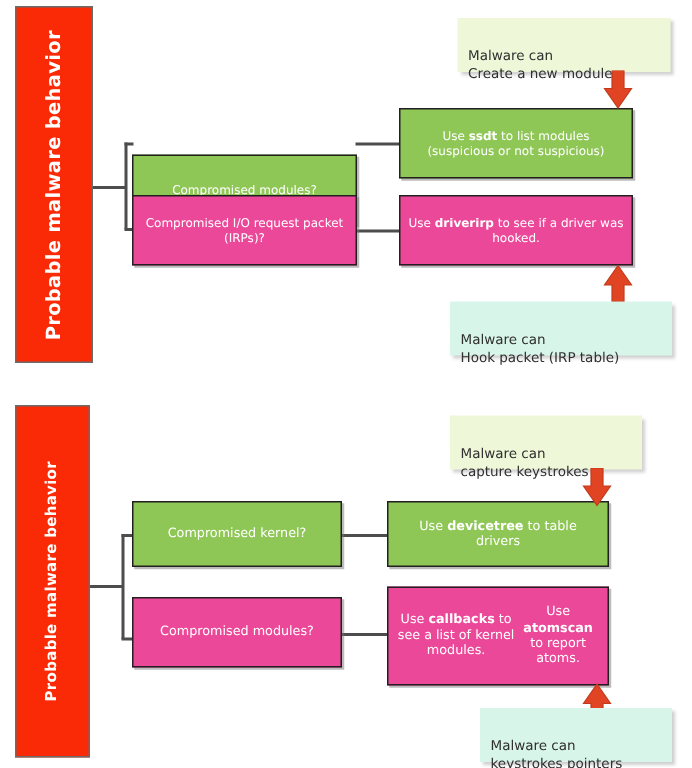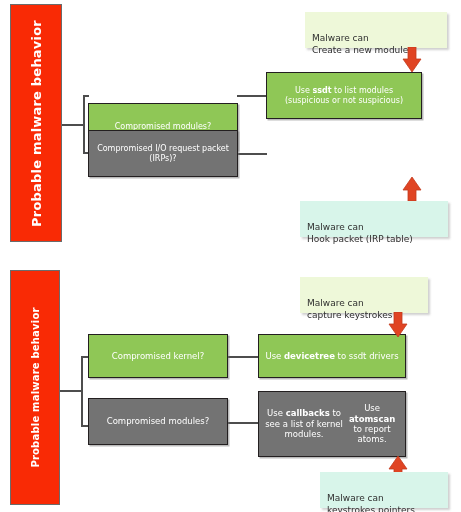--- a/index.html
+++ b/index.html
@@ -47,21 +47,21 @@
     display: flex;
     align-items: center;
     justify-content: center;
     text-align: center;
     color: #ffffff;
     line-height: 1.22;
     padding: 2px 5px;
     box-shadow: 1.5px 1.5px 0 rgba(120,120,120,0.5);
   }
   .pbox.green { background: #8fc756; }
-  .pbox.teal  { background: #737373; }
+  .pbox.teal  { background: #ec4899; }
   .pbox b { font-weight: bold; }
 
   
   .note {
     position: absolute;
     box-sizing: border-box;
     padding: 21px 7px 5px 7px;
     color: #2f2f2f;
     line-height: 1.28;
     box-shadow: 2px 2px 2px rgba(150,150,150,0.45);
@@ -109,20 +109,23 @@
     <span>
       <span>Compromised I/O request packet</span><br>
       <span>(IRPs)?</span>
     </span>
   </div>
 
   <div class="pbox green" style="left:266px; top:72px; width:156px; height:47px; font-size:8px;">
     <span><span>Use </span><b>ssdt</b><span> to list modules (suspicious or not suspicious)</span></span>
   </div>
 
+  <div class="pbox teal" style="left:266px; top:130px; width:156px; height:47px; font-size:8px;">
+    <span><span>Use </span><b>driverirp</b><span> to see if a driver was hooked.</span></span>
+  </div>
 
   <div class="note pale-green" style="left:305px; top:12px; width:142px; height:36px; font-size:9px;">
     <div>Malware can</div>
     <div>Create a new module</div>
   </div>
   <div class="arrow" style="left:402px; top:47px; width:20px; height:26px;">
     <svg width="20" height="26" viewBox="0 0 20 26">
       <polygon points="6,0 14,0 14,12 19,12 10,25 1,12 6,12" fill="#e04423" stroke="#c23a1d" stroke-width="0.8"></polygon>
     </svg>
   </div>
@@ -150,21 +153,21 @@
 
   <div class="pbox green" style="left:88px; top:334px; width:140px; height:44px; font-size:8.5px;">
     <span>Compromised kernel?</span>
   </div>
 
   <div class="pbox teal" style="left:88px; top:398px; width:140px; height:47px; font-size:8.5px;">
     <span>Compromised modules?</span>
   </div>
 
   <div class="pbox green" style="left:258px; top:334px; width:148px; height:44px; font-size:8.5px;">
-    <span><span>Use </span><b>devicetree</b><span> to ssdt drivers</span></span>
+    <span><span>Use </span><b>devicetree</b><span> to table drivers</span></span>
   </div>
 
   <div class="pbox teal" style="left:258px; top:391px; width:148px; height:66px; font-size:8.5px; flex-direction:row;">
     <span><span>Use </span><b>callbacks</b><span> to see a list of kernel modules.</span></span>
     <span><span>Use </span><b>atomscan</b><span> to report atoms.</span></span>
   </div>
 
   <div class="note pale-green" style="left:300px; top:277px; width:128px; height:36px; font-size:9px;">
     <div>Malware can</div>
     <div>capture keystrokes</div>

